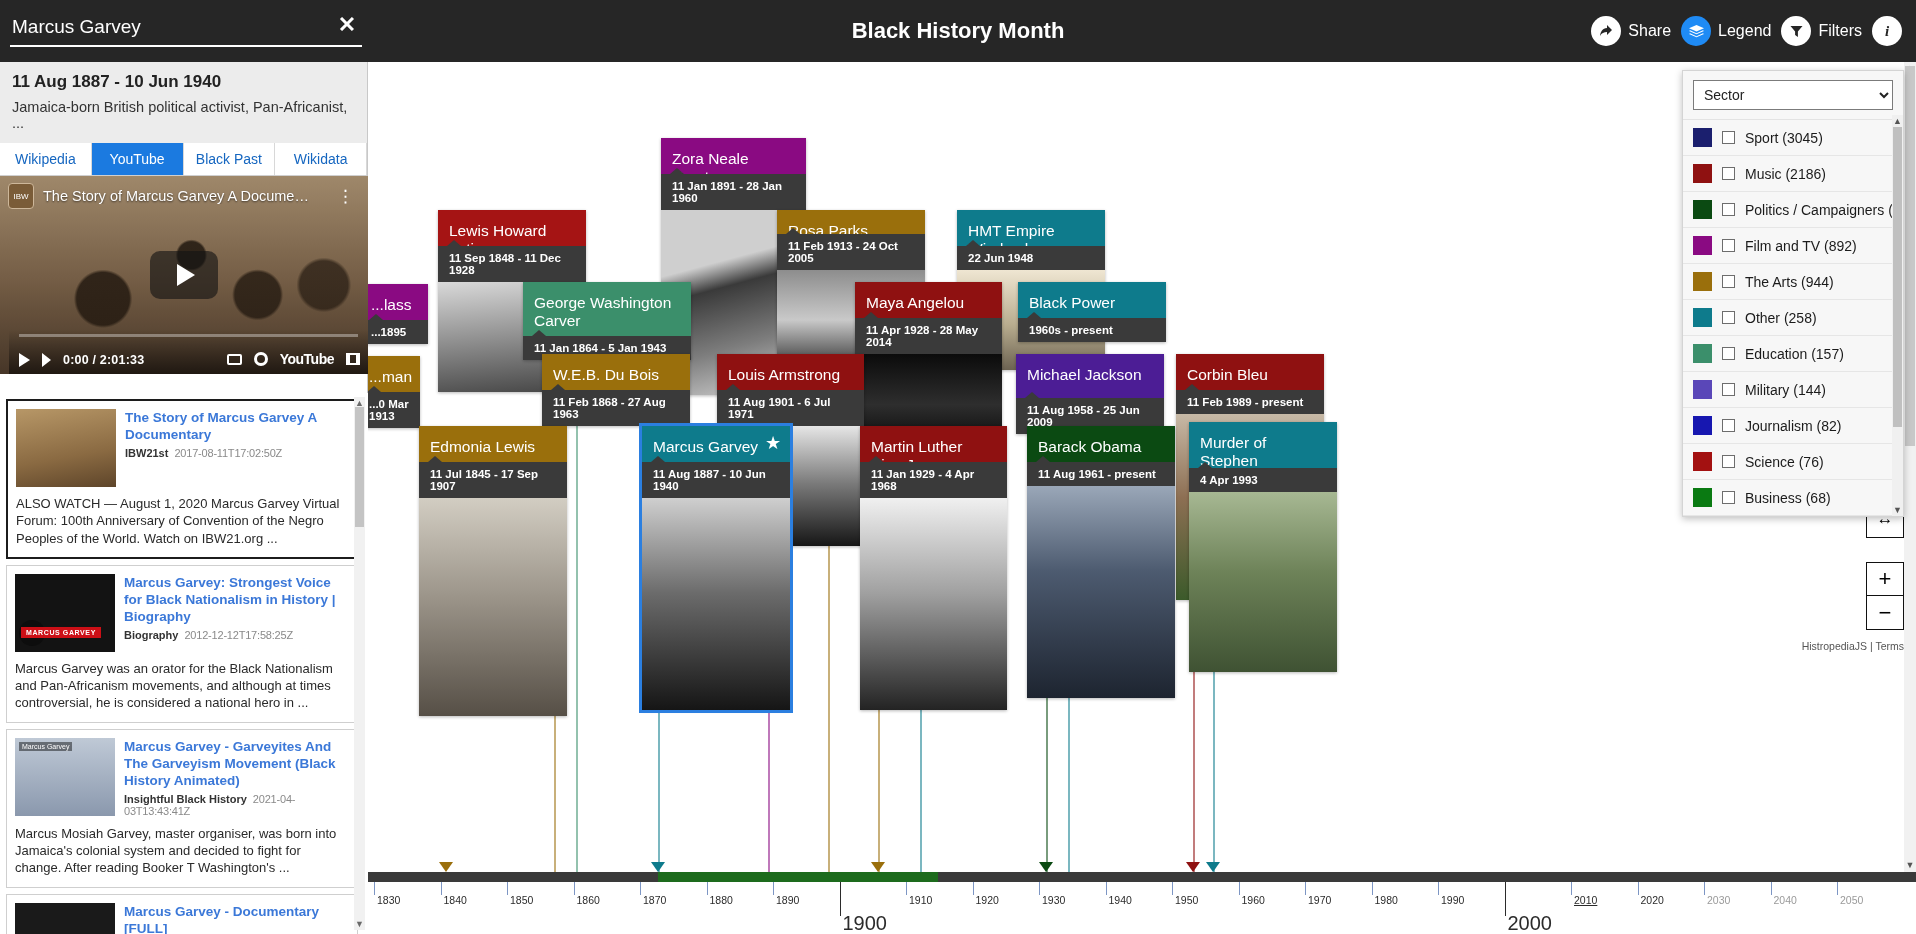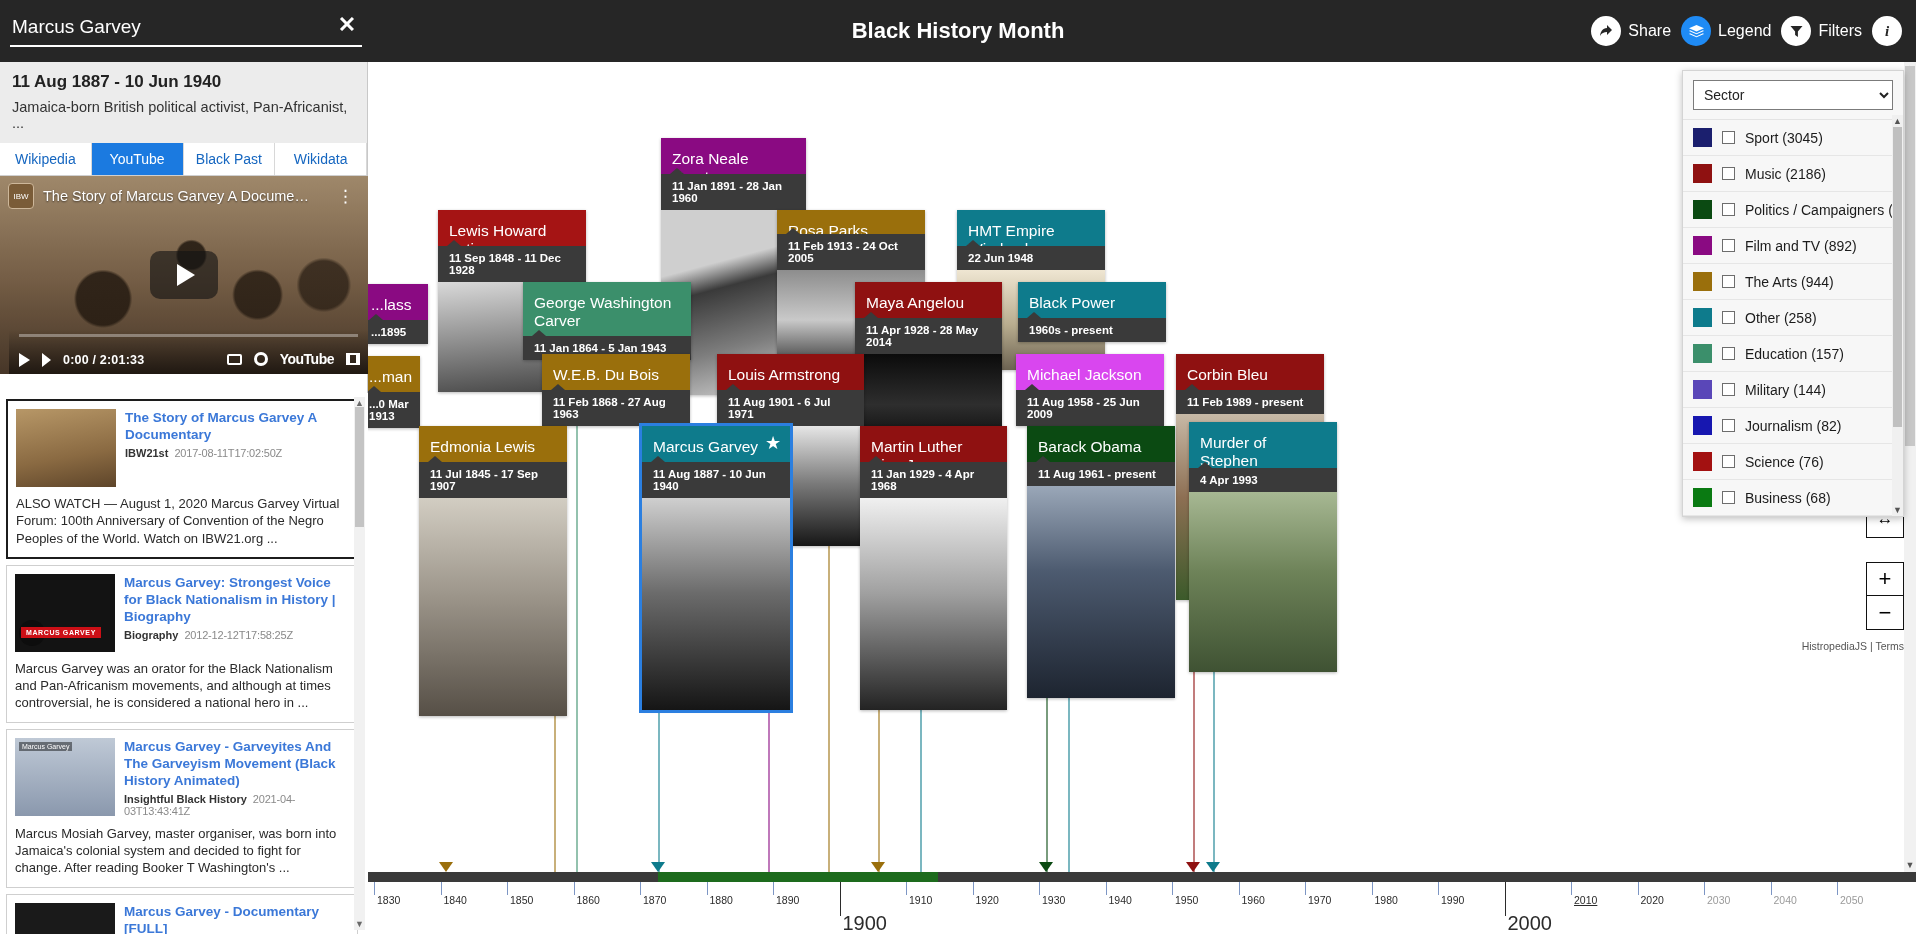--- a/index.html
+++ b/index.html
@@ -302,21 +302,21 @@
         <div class="evcard" style="left: 174px; top: 292px; width: 148px;">
           <div class="hd" style="background: rgb(154, 111, 12); height: 36px;">W.E.B. Du Bois</div>
           <div class="dt">11 Feb 1868 - 27 Aug 1963</div>
         </div>
         <div class="evcard" style="left: 349px; top: 292px; width: 147px;">
           <div class="hd" style="background: rgb(143, 17, 17); height: 36px;">Louis Armstrong</div>
           <div class="dt">11 Aug 1901 - 6 Jul 1971</div>
           <div class="pic ph" style="height: 120px; background-image: linear-gradient(rgb(230, 230, 230), rgb(122, 122, 122) 48%, rgb(22, 22, 22));"></div>
         </div>
         <div class="evcard" style="left: 648px; top: 292px; width: 148px;">
-          <div class="hd" style="background: #d946ef; height: 36px;">Michael Jackson</div>
+          <div class="hd" style="background: #4c1d95; height: 44px;">Michael Jackson</div>
           <div class="dt">11 Aug 1958 - 25 Jun 2009</div>
         </div>
         <div class="evcard" style="left: 808px; top: 292px; width: 148px;">
           <div class="hd" style="background: rgb(143, 17, 17); height: 36px;">Corbin Bleu</div>
           <div class="dt">11 Feb 1989 - present</div>
           <div class="pic ph" style="height: 186px; background-image: linear-gradient(rgb(199, 185, 166), rgb(141, 111, 83) 45%, rgb(59, 90, 42));"></div>
         </div>
         <div class="evcard" style="left: 51px; top: 364px; width: 148px;">
           <div class="hd" style="background: rgb(154, 111, 12); height: 36px;">Edmonia Lewis</div>
           <div class="dt">11 Jul 1845 - 17 Sep 1907</div>

